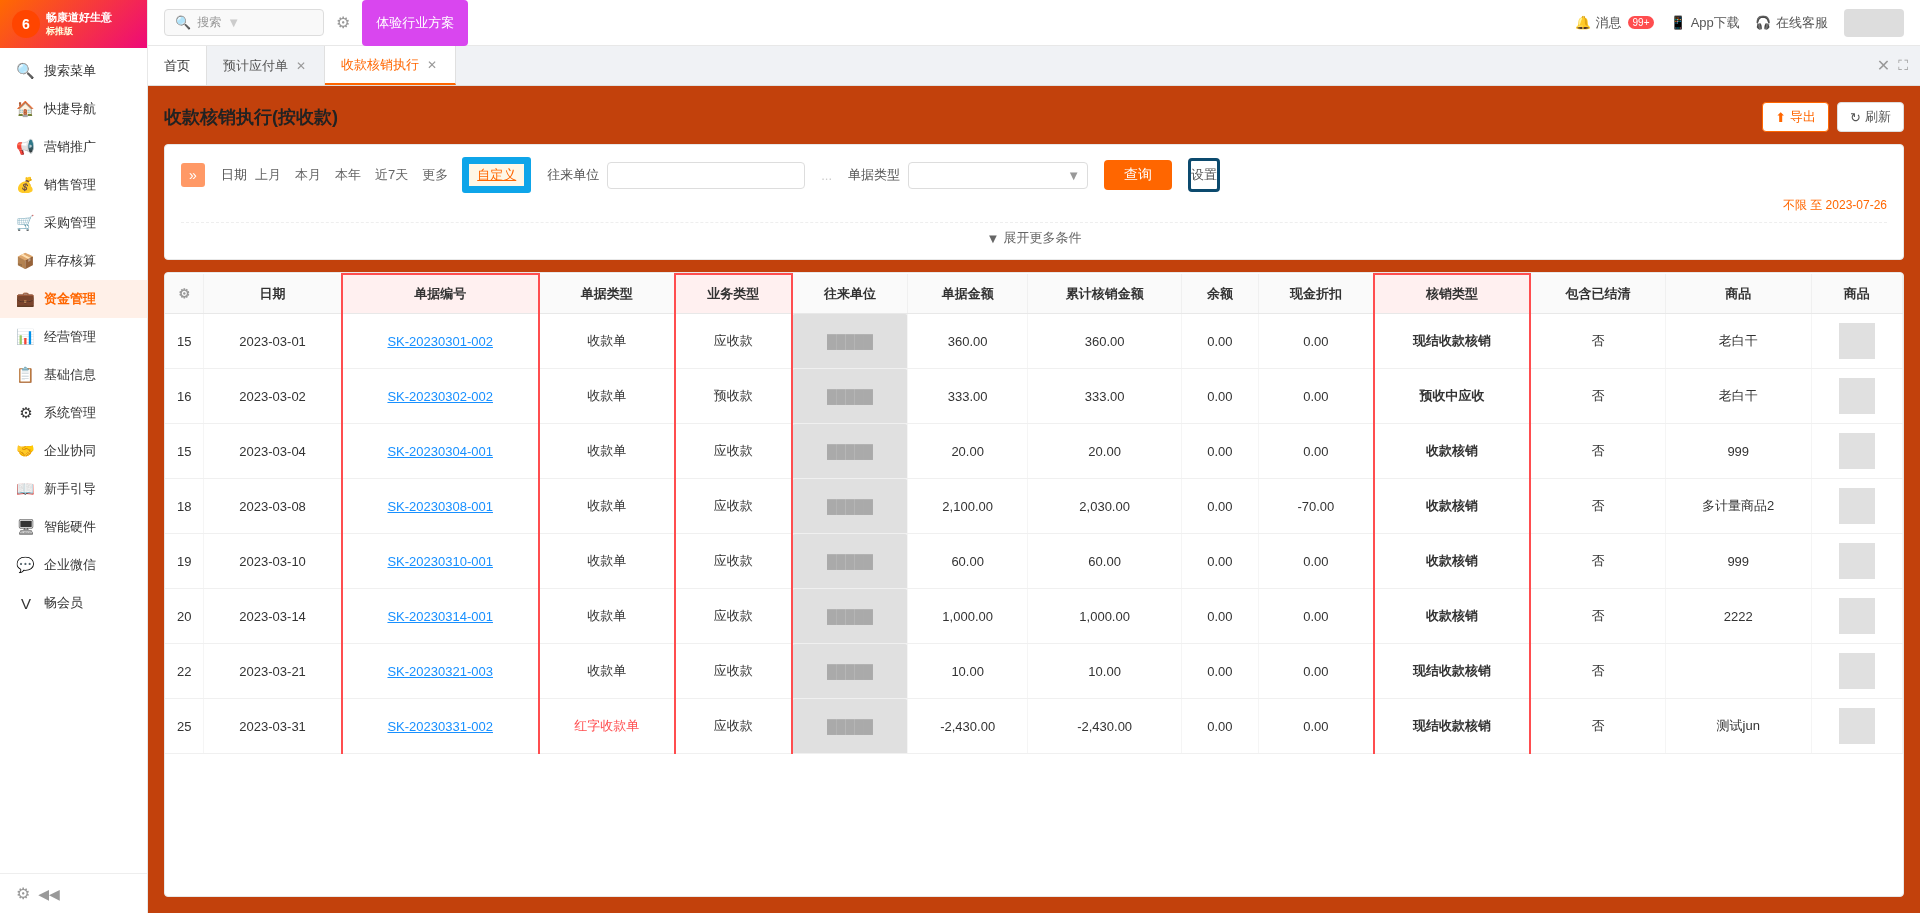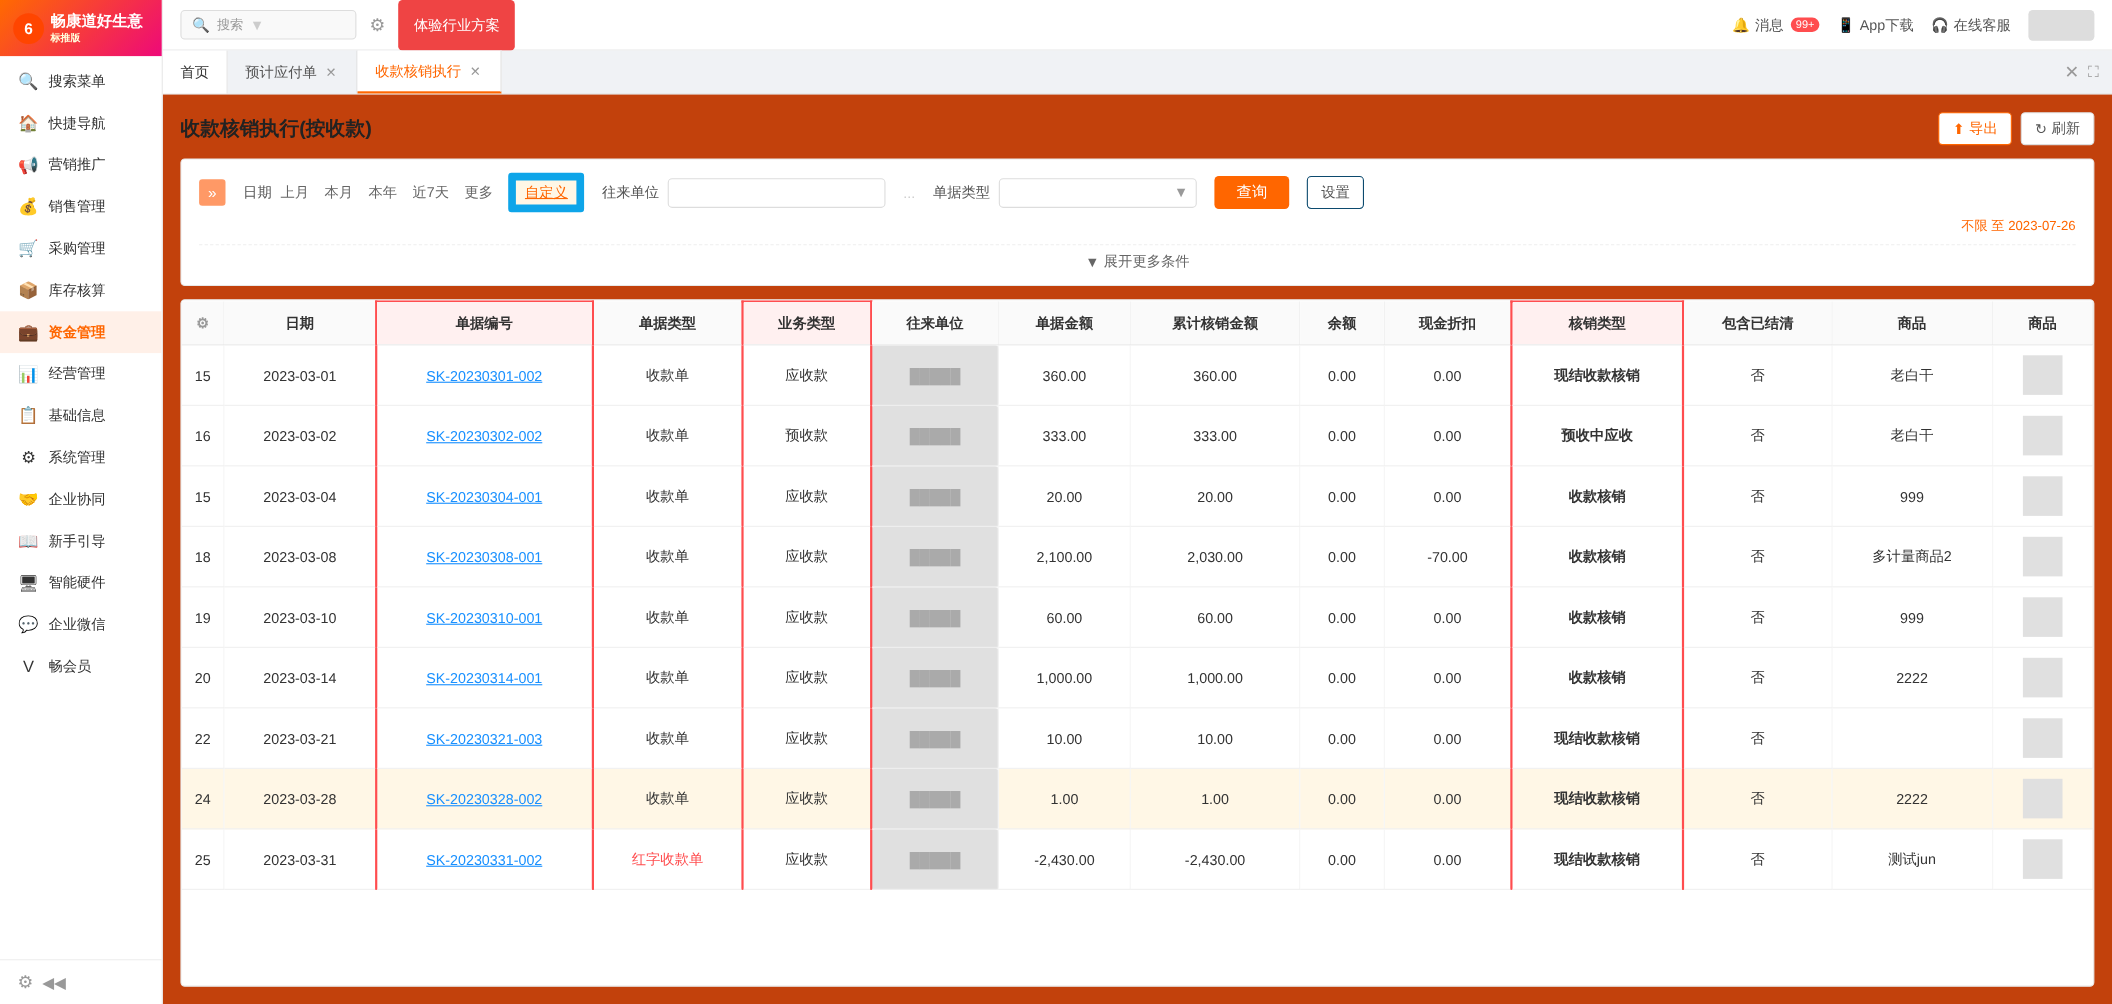--- a/index.html
+++ b/index.html
@@ -24,21 +24,21 @@
       font-weight: bold;
       font-size: 12px;
     }
     .logo-icon {
       width: 28px; height: 28px;
       background: #ff4500;
       border-radius: 50%;
       display: flex; align-items: center; justify-content: center;
       color: white; font-size: 14px; font-weight: bold;
     }
-    .logo-text { font-size: 14px; line-height: 1.3; }
+    .logo-text { font-size: 11px; line-height: 1.3; }
     .logo-badge { font-size: 9px; color: #ffd; }
     .sidebar-menu { flex: 1; overflow-y: auto; padding: 4px 0; }
     .sidebar-item {
       display: flex; align-items: center; gap: 8px;
       padding: 10px 16px; cursor: pointer; color: #333;
       transition: background 0.2s;
     }
     .sidebar-item.active { background: #fff0e8; color: #ff6600; font-weight: bold; }
     .sidebar-item-icon { font-size: 15px; width: 20px; text-align: center; }
     .sidebar-bottom {
@@ -64,21 +64,21 @@
       padding: 4px 10px; background: #f9f9f9; min-width: 160px;
     }
     .header-input-text { color: #999; font-size: 12px; }
     .header-icons { margin-left: auto; display: flex; align-items: center; gap: 16px; }
     .header-icon-btn { display: flex; align-items: center; gap: 4px; color: #555; cursor: pointer; font-size: 12px; }
     .notification-badge {
       background: #ff4d4f; color: white; border-radius: 10px;
       font-size: 10px; padding: 1px 5px; margin-left: 2px;
     }
     .btn-experience {
-      background: #ef4444; color: white; border: none;
+      background: #d946ef; color: white; border: none;
       border-radius: 4px; padding: 14px 14px; cursor: pointer; font-size: 13px;
     }
 
     
     .tab-bar {
       height: 40px;
       background: #f0f2f5;
       border-bottom: 1px solid #e0e0e0;
       display: flex; align-items: stretch;
     }
@@ -136,22 +136,22 @@
     }
     .filter-select {
       border: 1px solid #ddd; border-radius: 4px; padding: 5px 30px 5px 10px;
       min-width: 180px; appearance: none; background: white;
     }
     .btn-query {
       background: #ff6600; color: white; border: none;
       border-radius: 4px; padding: 6px 20px; cursor: pointer; font-size: 14px;
     }
     .btn-settings {
-      border: 1px solid #0c4a6e; background: white; color: #555;
-      border-radius: 4px; padding: 5px 12px; cursor: pointer;
+      border: 3px solid #0c4a6e; background: white; color: #555;
+      border-radius: 4px; padding: 5px 0; cursor: pointer;
     }
     .expand-more {
       display: flex; align-items: center; gap: 4px;
       color: #666; cursor: pointer; font-size: 13px; margin-top: 8px;
       justify-content: center; border-top: 1px dashed #eee; padding-top: 6px;
     }
 
     
     .table-container { flex: 1; background: white; border: 1px solid #e8e8e8; border-radius: 4px; overflow: auto; }
     .data-table { width: 100%; border-collapse: collapse; min-width: 1400px; }
@@ -519,38 +519,20 @@
     <td style="background:#e0e0e0;border-radius:3px;padding:2px 8px;color:#aaa;">█████</td>
     <td class="">10.00</td>
     <td class="">10.00</td>
     <td>0.00</td>
     <td class="">0.00</td>
     <td class="td-cancel-type">现结收款核销</td>
     <td>否</td>
     <td></td>
     <td><div style="width:36px;height:36px;background:#e0e0e0;display:inline-block;vertical-align:middle;"></div></td>
   </tr>
-            <tr class="highlighted">
-    <td>24</td>
-    <td>2023-03-28</td>
-    <td class="td-bill-no">
-      <a class="link-cell">SK-20230328-002</a>
-    </td>
-    <td style="">收款单</td>
-    <td class="td-biz-type">应收款</td>
-    <td style="background:#e0e0e0;border-radius:3px;padding:2px 8px;color:#aaa;">█████</td>
-    <td class="">1.00</td>
-    <td class="">1.00</td>
-    <td>0.00</td>
-    <td class="">0.00</td>
-    <td class="td-cancel-type">现结收款核销</td>
-    <td>否</td>
-    <td>2222</td>
-    <td><div style="width:36px;height:36px;background:#e0e0e0;display:inline-block;vertical-align:middle;"></div></td>
-  </tr>
             <tr>
     <td>25</td>
     <td>2023-03-31</td>
     <td class="td-bill-no">
       <a class="link-cell">SK-20230331-002</a>
     </td>
     <td style="color:#ff4d4f;">红字收款单</td>
     <td class="td-biz-type">应收款</td>
     <td style="background:#e0e0e0;border-radius:3px;padding:2px 8px;color:#aaa;">█████</td>
     <td class="negative">-2,430.00</td>

